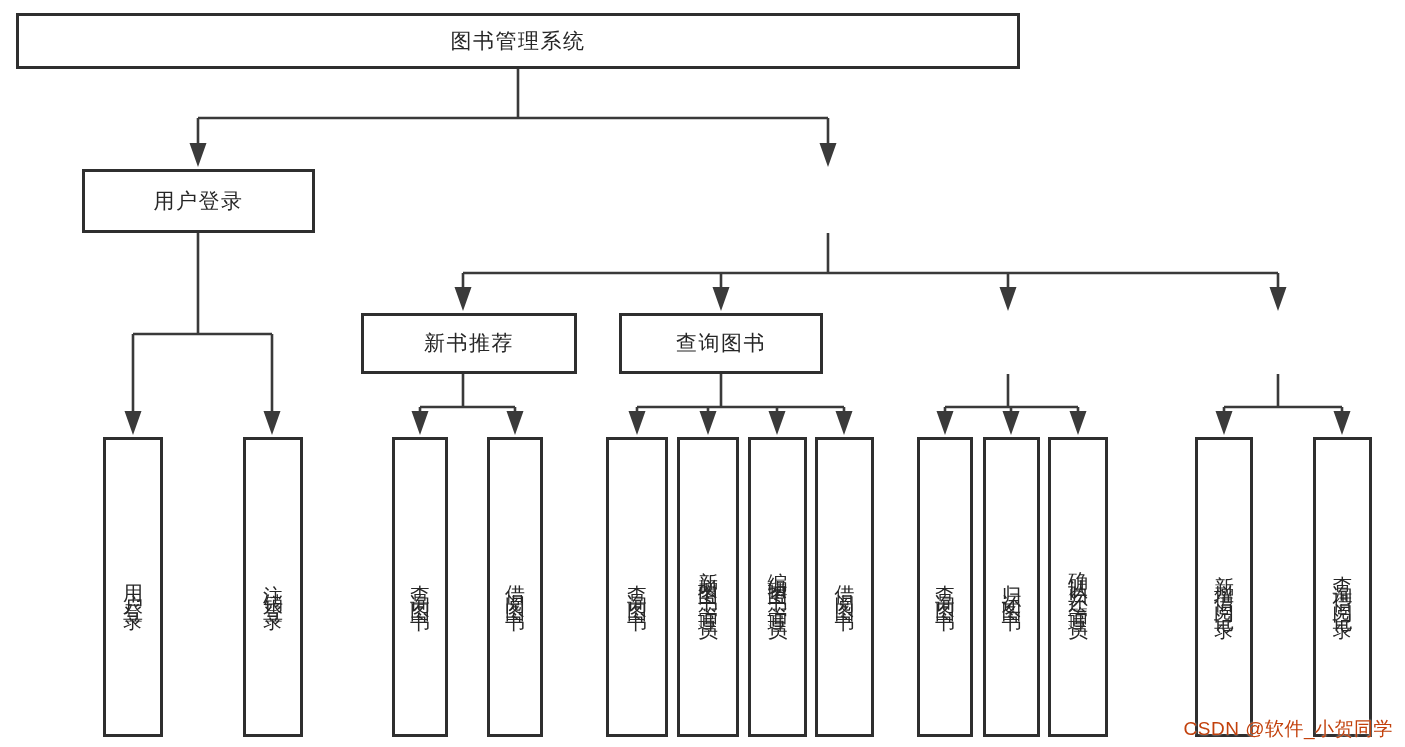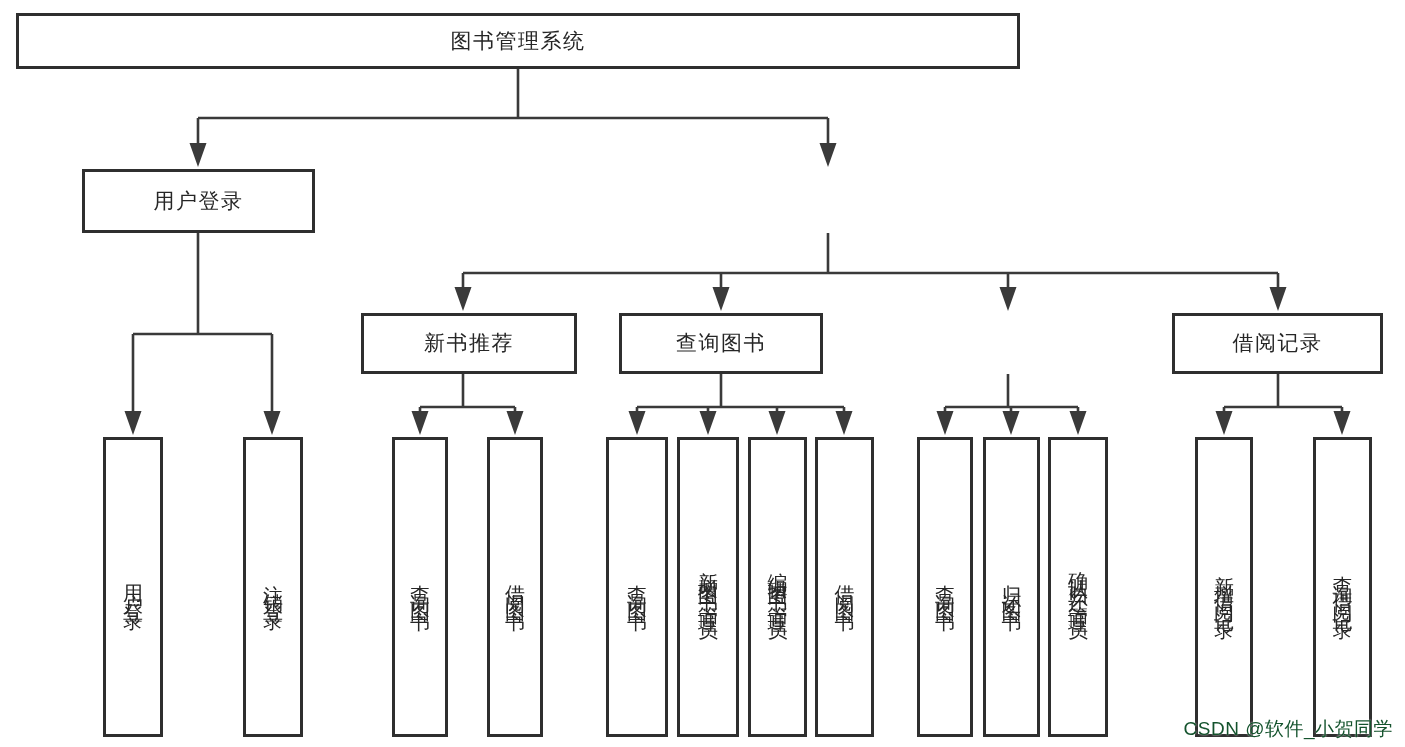--- a/index.html
+++ b/index.html
@@ -42,21 +42,21 @@
     text-orientation: mixed;
     letter-spacing: 9px;
     white-space: nowrap;
   }
   .watermark {
     position: absolute;
     right: 12px;
     bottom: 5px;
     z-index: 5;
     font-size: 19px;
-    color: #14532d;
+    color: #c2410c;
     letter-spacing: 0.5px;
     text-shadow: 0 0 2px rgba(255,255,255,0.9);
     white-space: nowrap;
   }
 </style>
 </head>
 <body>
 
 <div class="canvas">
 
@@ -99,21 +99,20 @@
                M1333.5 411 L1350.5 411 L1342 435 Z"></path>
     </g>
   </svg>
 
   <div class="node h" style="left:16px;top:13px;width:1004px;height:56px">图书管理系统</div>
 
   <div class="node h" style="left:82px;top:169px;width:233px;height:64px">用户登录</div>
 
   <div class="node h" style="left:361px;top:313px;width:216px;height:61px">新书推荐</div>
   <div class="node h" style="left:619px;top:313px;width:204px;height:61px">查询图书</div>
-  <div class="node h" style="left:1172px;top:313px;width:211px;height:61px">借阅记录</div>
 
   <div class="node v" style="left:103px;top:437px;width:60px;height:300px">用户登录</div>
   <div class="node v" style="left:243px;top:437px;width:60px;height:300px">注销登录</div>
 
   <div class="node v" style="left:392px;top:437px;width:56px;height:300px">查询图书</div>
   <div class="node v" style="left:487px;top:437px;width:56px;height:300px">借阅图书</div>
 
   <div class="node v" style="left:606px;top:437px;width:62px;height:300px">查询图书</div>
   <div class="node v" style="left:677px;top:437px;width:62px;height:300px;letter-spacing:7px">新增图书（管理员）</div>
   <div class="node v" style="left:748px;top:437px;width:59px;height:300px;letter-spacing:7px">编辑图书（管理员）</div>

